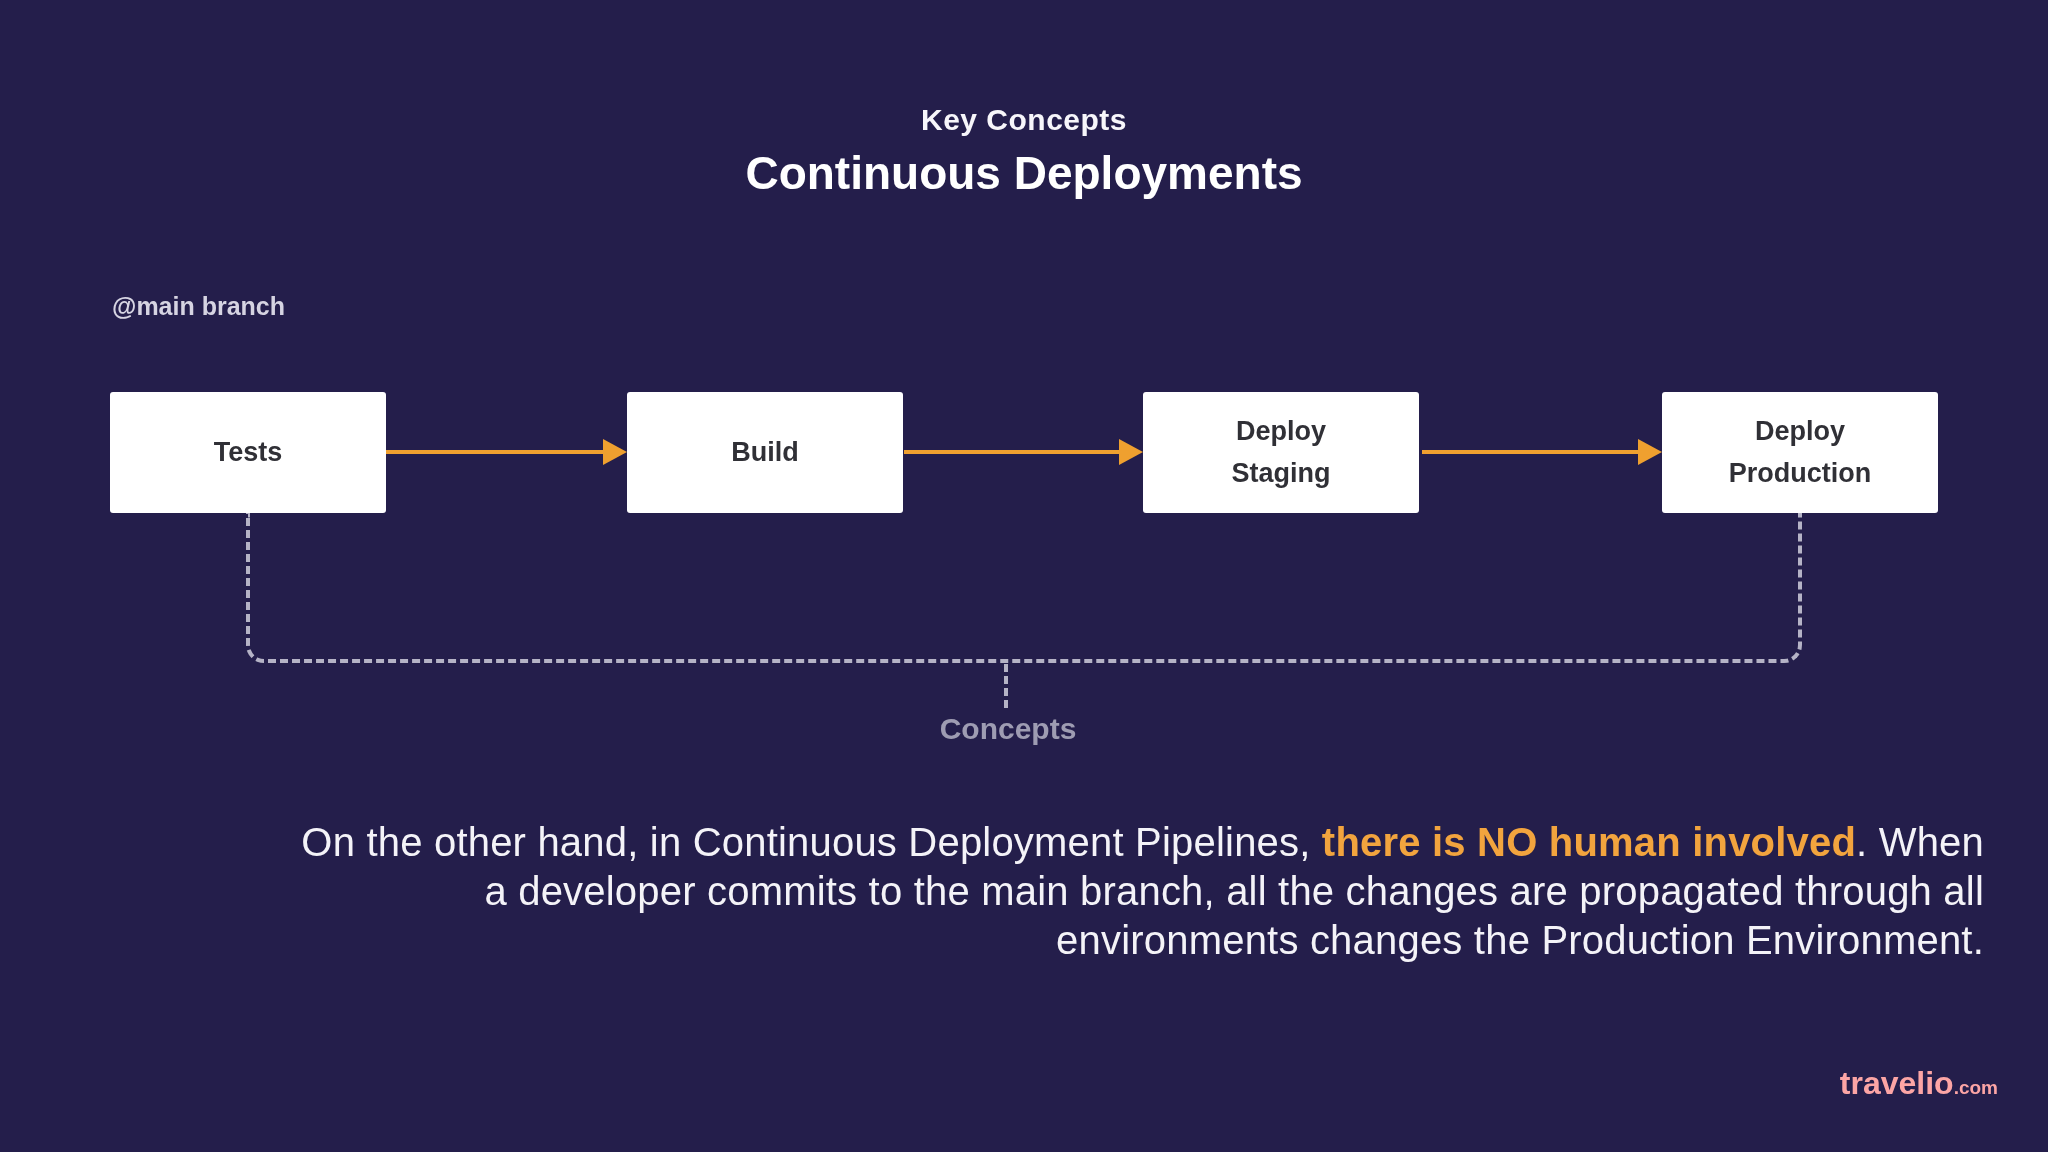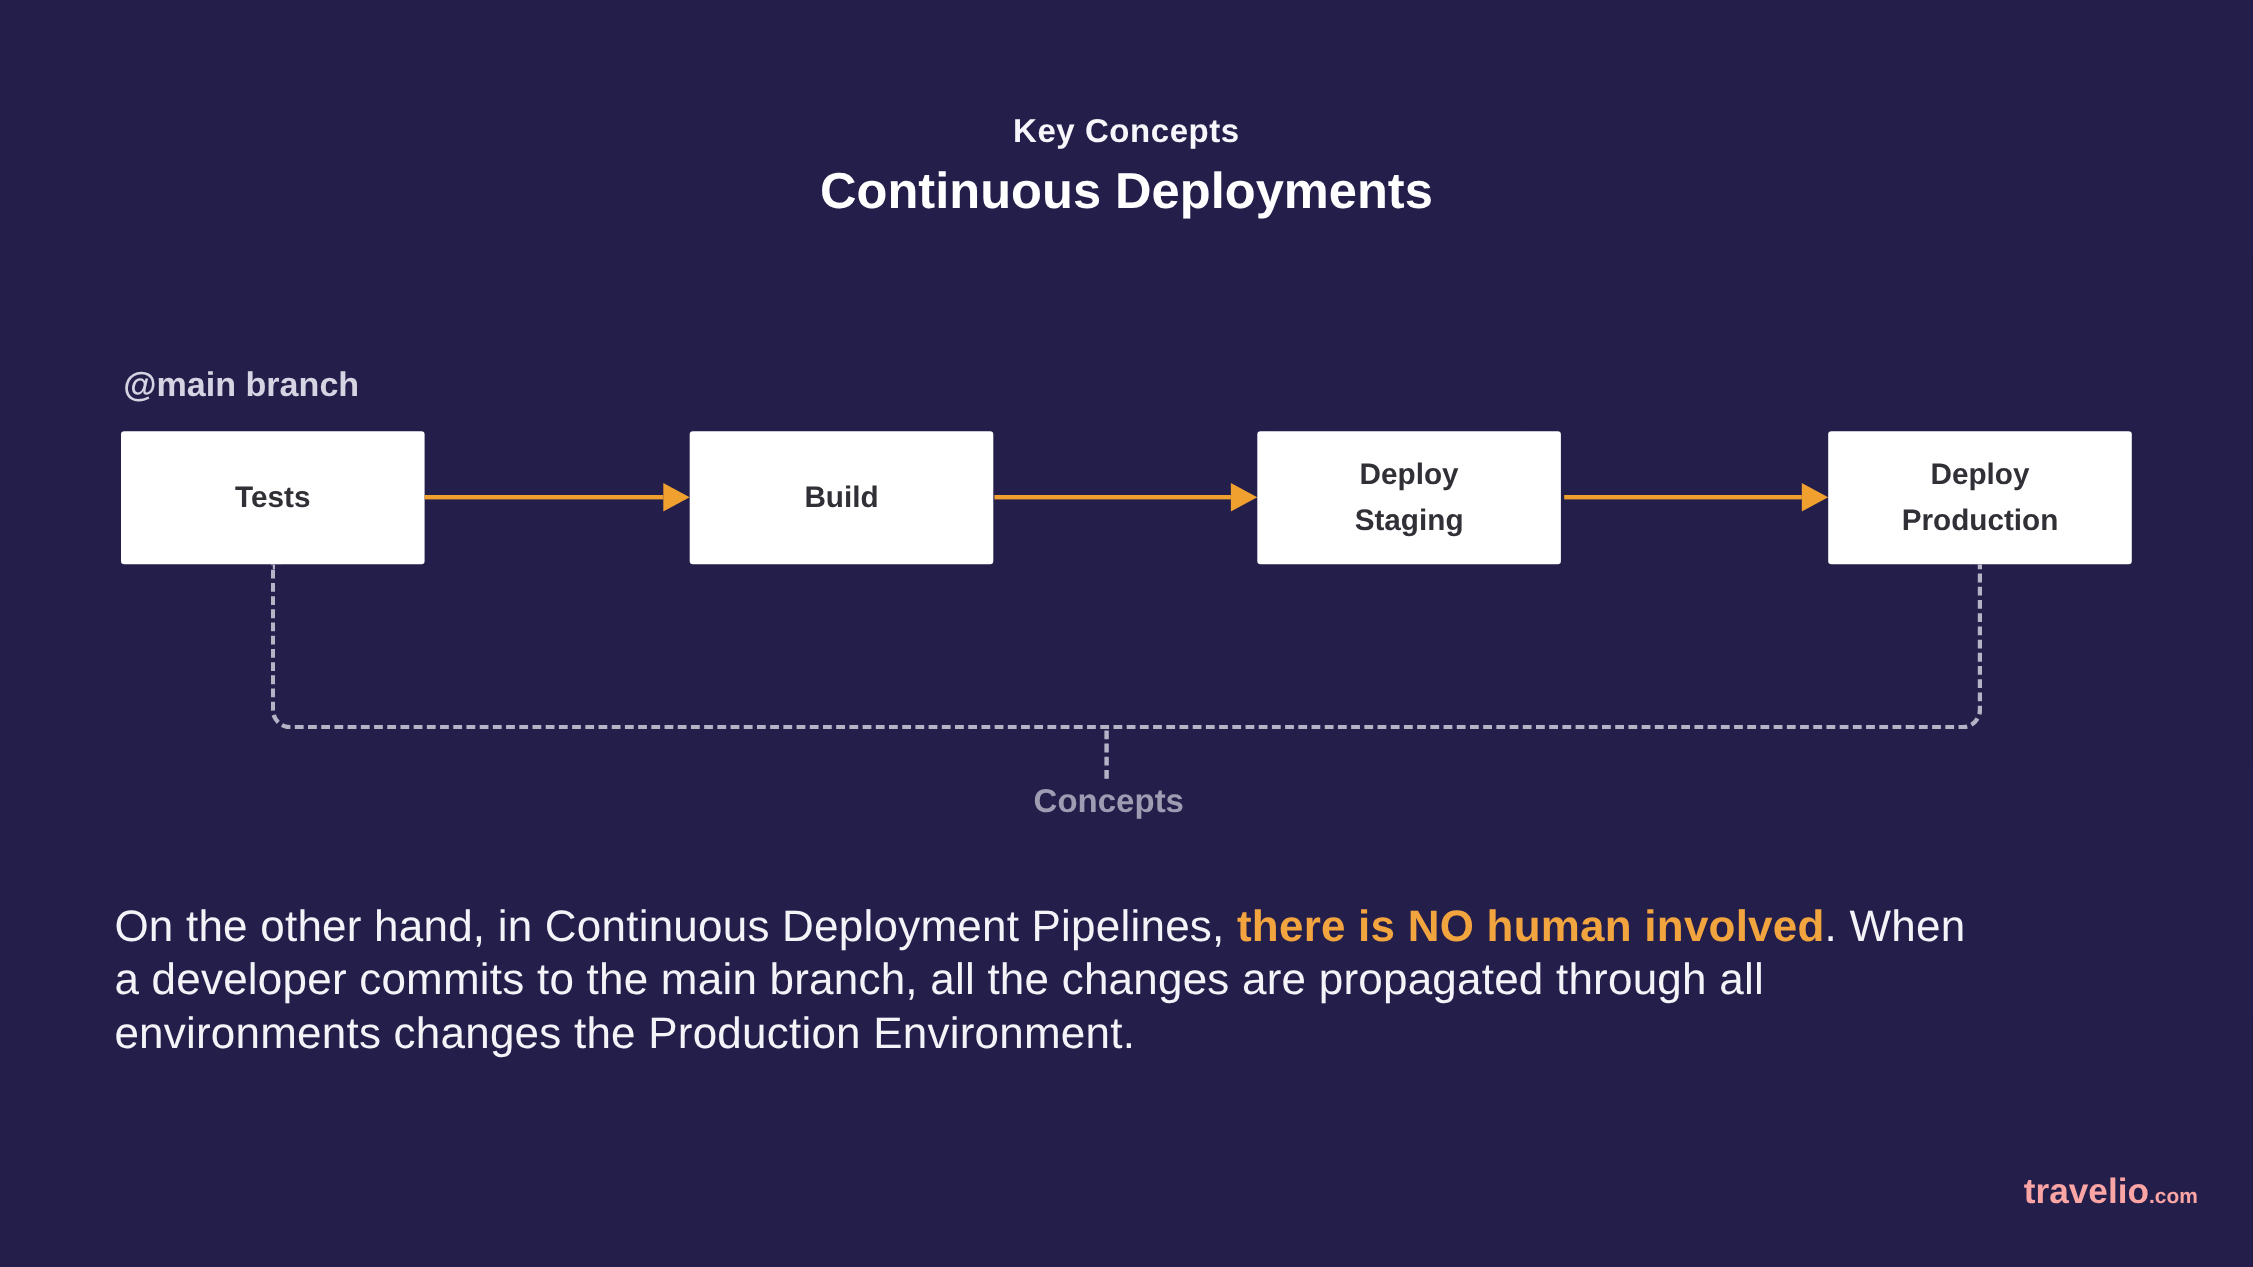--- a/index.html
+++ b/index.html
@@ -30,24 +30,23 @@
     text-align: center;
     font-size: 46px;
     font-weight: bold;
     color: #ffffff;
   }
 
   
   .branch-label {
     position: absolute;
     left: 112px; top: 292px;
-    font-size: 31px;
+    font-size: 25px;
     font-weight: bold;
     color: #d6d4e2;
-    margin-top: 40px;
   }
 
   
   .stage-box {
     position: absolute;
     top: 392px;
     width: 276px;
     height: 121px;
     background: #ffffff;
     border-radius: 3px;
@@ -115,20 +114,21 @@
 
   
   .body-text {
     position: absolute;
     left: 104px; top: 818px;
     width: 1880px;
     font-size: 40px;
     line-height: 49px;
     color: #f4f3f8;
     letter-spacing: 0.2px;
+    text-align: right;
   }
   .body-line { display: block; }
   .highlight {
     color: #f2a43e;
     font-weight: bold;
   }
 
   
   .logo {
     position: absolute;

